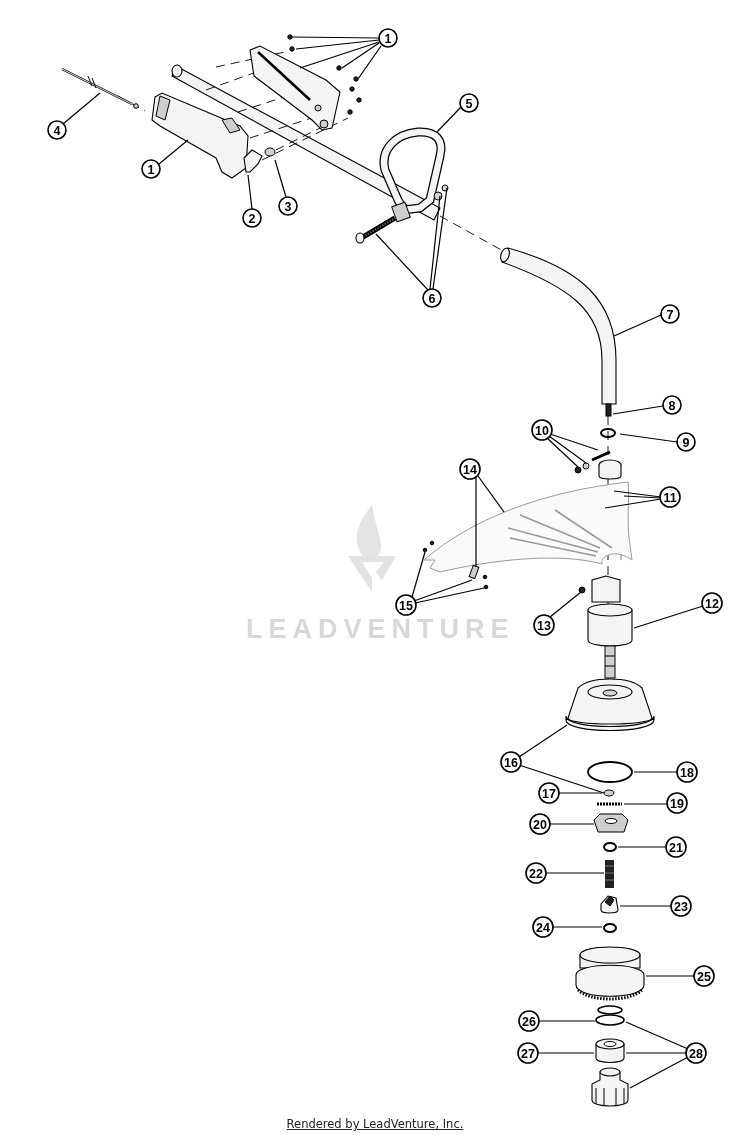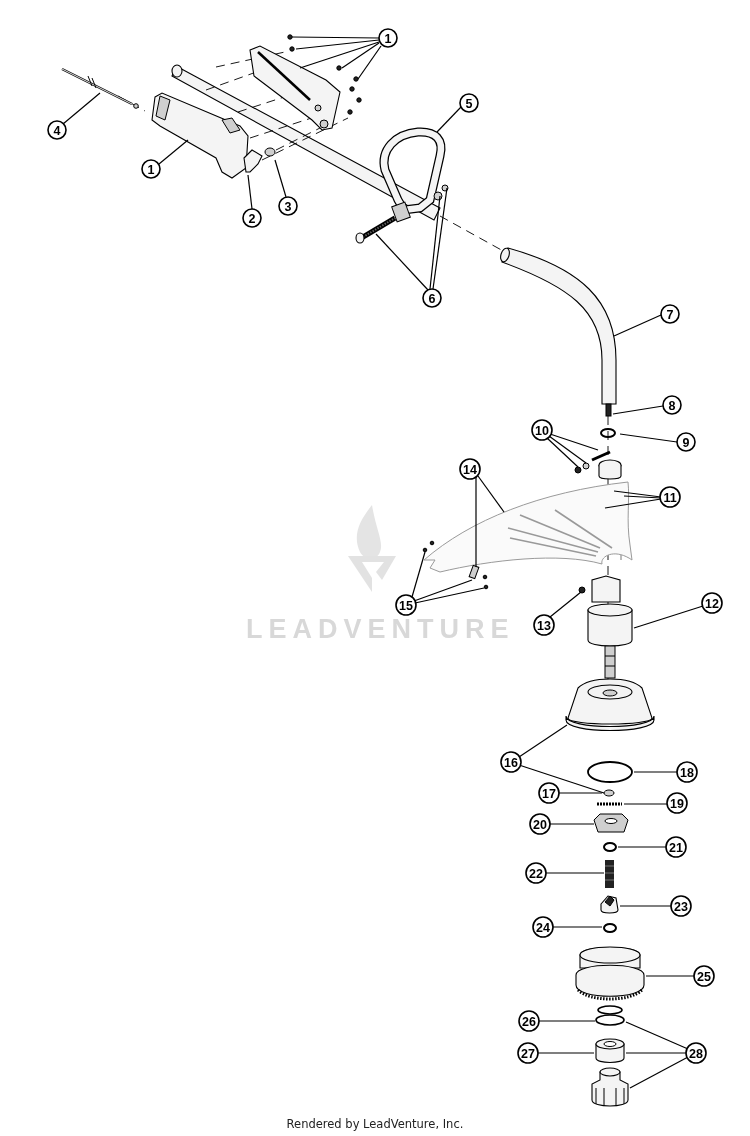--- a/index.html
+++ b/index.html
@@ -7,21 +7,21 @@
   #diagram { position: absolute; left: 0; top: 0; width: 750px; height: 1136px; }
   .callout-circle { fill: #ffffff; stroke: #000; stroke-width: 1.6; }
   .callout-text { font-family: "Liberation Sans", sans-serif; font-weight: bold; font-size: 12.5px; fill: #000; text-anchor: middle; dominant-baseline: central; }
   .leader { stroke: #000; stroke-width: 1.2; fill: none; }
   .dash { stroke: #000; stroke-width: 0.9; stroke-dasharray: 9 6; fill: none; }
   .part { fill: #f4f4f4; stroke: #000; stroke-width: 1.1; }
   .part-d { fill: #cfcfcf; stroke: #000; stroke-width: 1; }
   .part-k { fill: #222; stroke: #000; stroke-width: 1; }
   .guard { fill: #fafafa; stroke: #9a9a9a; stroke-width: 1; }
   .wm-text { font-family: "Liberation Sans", sans-serif; font-size: 27px; letter-spacing: 6px; fill: #d8d8d8; font-weight: bold; }
-  .footer { position: absolute; left: 0; width: 750px; top: 1117px; text-align: center; font-family: "DejaVu Sans", sans-serif; font-size: 11.5px; color: #222; }
+  .footer { position: absolute; left: 0; width: 750px; top: 1117px; text-align: center; font-family: "DejaVu Sans", sans-serif; font-size: 11.5px; color: #222; text-decoration: underline; }
 </style>
 </head>
 <body>
 
 <svg id="diagram" viewBox="0 0 750 1136" xmlns="http://www.w3.org/2000/svg">
 
   <g>
     <path d="M372 505 C360 520 352 535 360 552 C364 560 376 562 380 552 C384 542 376 530 372 505 Z" fill="#e4e4e4"></path>
     <path d="M348 556 L396 556 L382 580 L376 572 L384 562 L362 562 L372 578 L372 592 Z" fill="#e2e2e2"></path>
     <text class="wm-text" x="246" y="638">LEADVENTURE</text>

